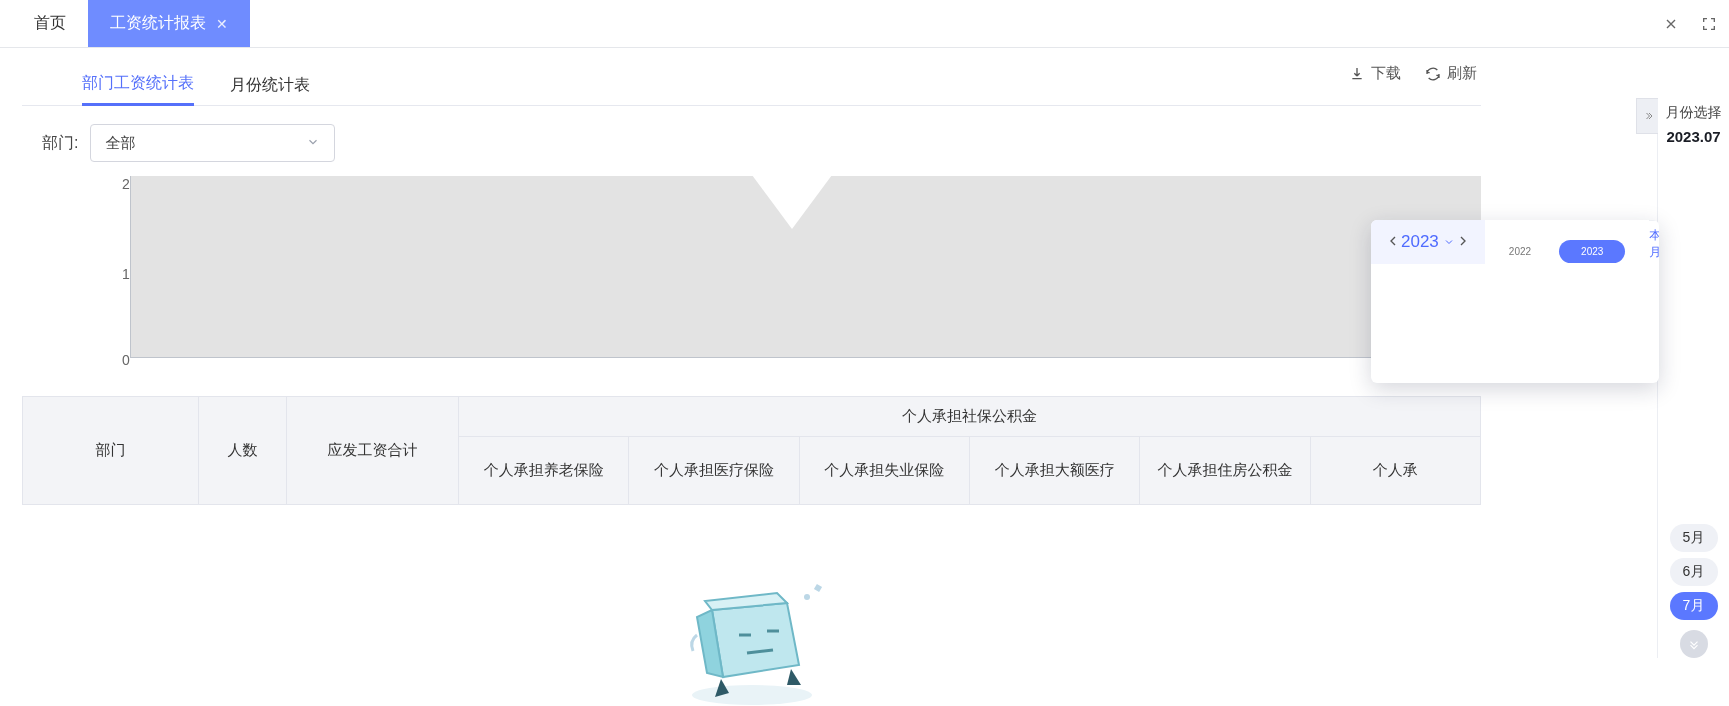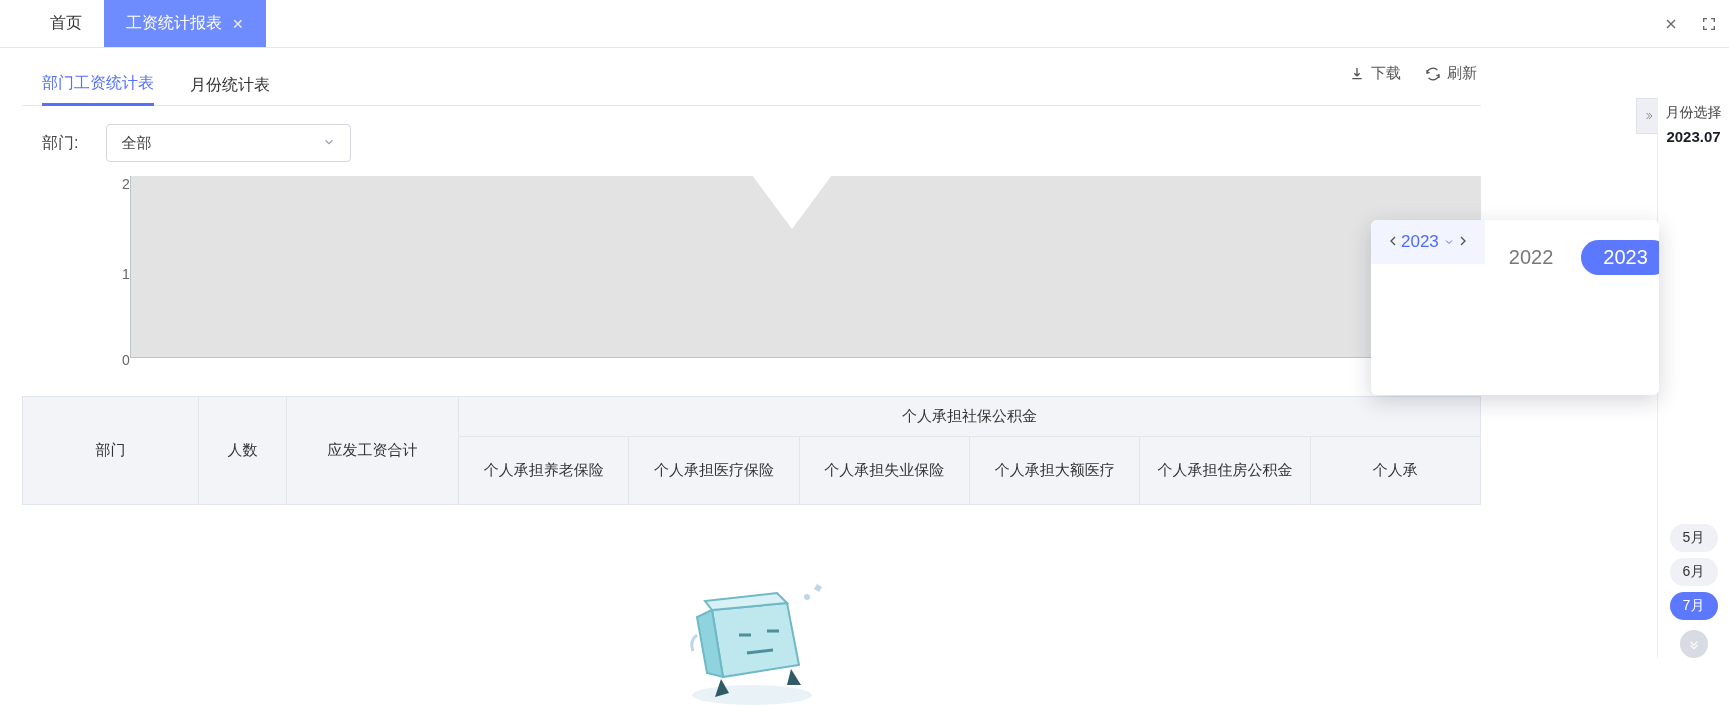--- a/index.html
+++ b/index.html
@@ -1,34 +1,34 @@
 <!DOCTYPE html>
 <html><head>
 <meta charset="utf-8">
 <style>
   * { box-sizing: border-box; margin: 0; padding: 0; }
   html, body { width: 1729px; height: 706px; font-family: "PingFang SC","Microsoft YaHei",Arial,sans-serif; font-size: 15px; color: #333; background:#fff; }
   
-  .topbar { height: 48px; border-bottom: 1px solid #e5e7eb; display:flex; align-items:stretch; padding-left:28px; position:relative; }
+  .topbar { height: 48px; border-bottom: 1px solid #e5e7eb; display:flex; align-items:stretch; padding-left:12px; position:relative; }
   .topbar-tab { display:flex; align-items:center; padding:0 22px; font-size:16px; color:#333; cursor:pointer; gap:10px; }
   .topbar-tab.active { background:#6f8cff; color:#fff; }
   .topbar-tab .close { font-size:14px; opacity:.85; }
   .topbar-right { position:absolute; right:8px; top:0; height:48px; display:flex; align-items:center; gap:14px; }
   .topbar-icon { width:24px; height:24px; display:flex; align-items:center; justify-content:center; color:#666; cursor:pointer; }
   
   .page { position:relative; padding:16px 0 0 22px; height:calc(706px - 48px); }
   
   .sub-tabs { display:flex; align-items:center; height:42px; border-bottom:1px solid #e6e8ef; background:#fff; padding-left:20px; gap:36px; position:relative; width:calc(100% - 248px); }
   .sub-tab { font-size:16px; color:#333; cursor:pointer; padding:10px 0 9px; }
-  .sub-tab.active { color:#5570fa; border-bottom:3px solid #5570fa; font-weight:500; }
+  .sub-tab.active { color:#5570fa; border-bottom:3px solid #5570fa; font-weight:500;margin-left:40px; }
   .sub-actions-bar { position:absolute; right:4px; top:0; height:42px; display:flex; align-items:flex-start; gap:24px; color:#555; font-size:15px; }
   .link { display:flex; align-items:center; gap:6px; cursor:pointer; color:#555; }
   .link svg { width:16px; height:16px; }
   
-  .filter-row { display:flex; align-items:center; gap:28px; padding:18px 0 14px 20px;text-align:center; }
+  .filter-row { display:flex; align-items:center; gap:12px; padding:18px 0 14px 20px;text-align:center; }
   .filter-label { font-size:16px; color:#444; }
   .select { width:245px; height:38px; border:1px solid #d4d6de; border-radius:4px; background:#fff; display:flex; align-items:center; justify-content:space-between; padding:0 14px; cursor:pointer; font-size:15px; color:#444; }
   .select .chev { color:#9aa0ad; }
   
   .chart-wrap { position:relative; margin-left:56px; width:calc(100% - 56px - 248px); height:196px; }
   .chart-ylabel { position:absolute; right:100%; margin-right:12px; font-size:14px; color:#666; transform:translateY(-50%); }
   .chart-area { position:absolute; left:52px; top:0; right:0; bottom:14px; background:#e3e3e3; border-left:1px solid #bfc4cc; border-bottom:1px solid #bfc4cc; }
   .chart-dip { position:absolute; top:-1px; left:46%; width:0; height:0; border-left:40px solid transparent; border-right:40px solid transparent; border-top:54px solid #fff; }
   
   .table-wrap { margin-top:24px; width:calc(100% - 248px); background:#fff; }
@@ -44,21 +44,21 @@
   .right-value { font-size:15px; font-weight:600; color:#1a1d25; }
   .month-pill { width:48px; height:28px; border-radius:14px; display:flex; align-items:center; justify-content:center; font-size:14px; color:#333; background:#eff1f6; cursor:pointer; }
   .month-pill.active { background:#5b78ff; color:#fff; }
   .scroll-down { width:28px; height:28px; border-radius:14px; background:#d8dbe3; display:flex; align-items:center; justify-content:center; color:#fff; margin-top:4px; cursor:pointer; }
   
   .year-popover { position:absolute; right:70px; top:172px; width:288px; background:#fff; border-radius:6px; box-shadow:0 6px 22px rgba(20,30,60,.18); overflow:hidden; display:flex; flex-direction:row; }
   .yp-head { height:44px; background:#f2f4ff; display:flex; align-items:center; justify-content:space-between; padding:0 14px; }
   .yp-arrow { color:#555; cursor:pointer; }
   .yp-cur { color:#4f6bff; font-size:17px; font-weight:500; display:flex; align-items:center; gap:4px; }
   .yp-body { display:flex; gap:28px; padding:20px 24px 120px; align-items:center; }
-  .year-opt { font-size:20px; color:#777; cursor:pointer; }
+  .year-opt { font-size:10px; color:#777; cursor:pointer; }
   .year-opt.active { background:#5b78ff; color:#fff; border-radius:18px; padding:6px 22px; }
   .yp-foot { border-top:1px solid #eef0f4; height:46px; display:flex; align-items:center; justify-content:center; color:#4f6bff; font-size:12px; cursor:pointer; }
 </style>
 </head>
 <body>
 
 <div class="topbar">
   <div class="topbar-tab">
     <span>首页</span>
   </div>

